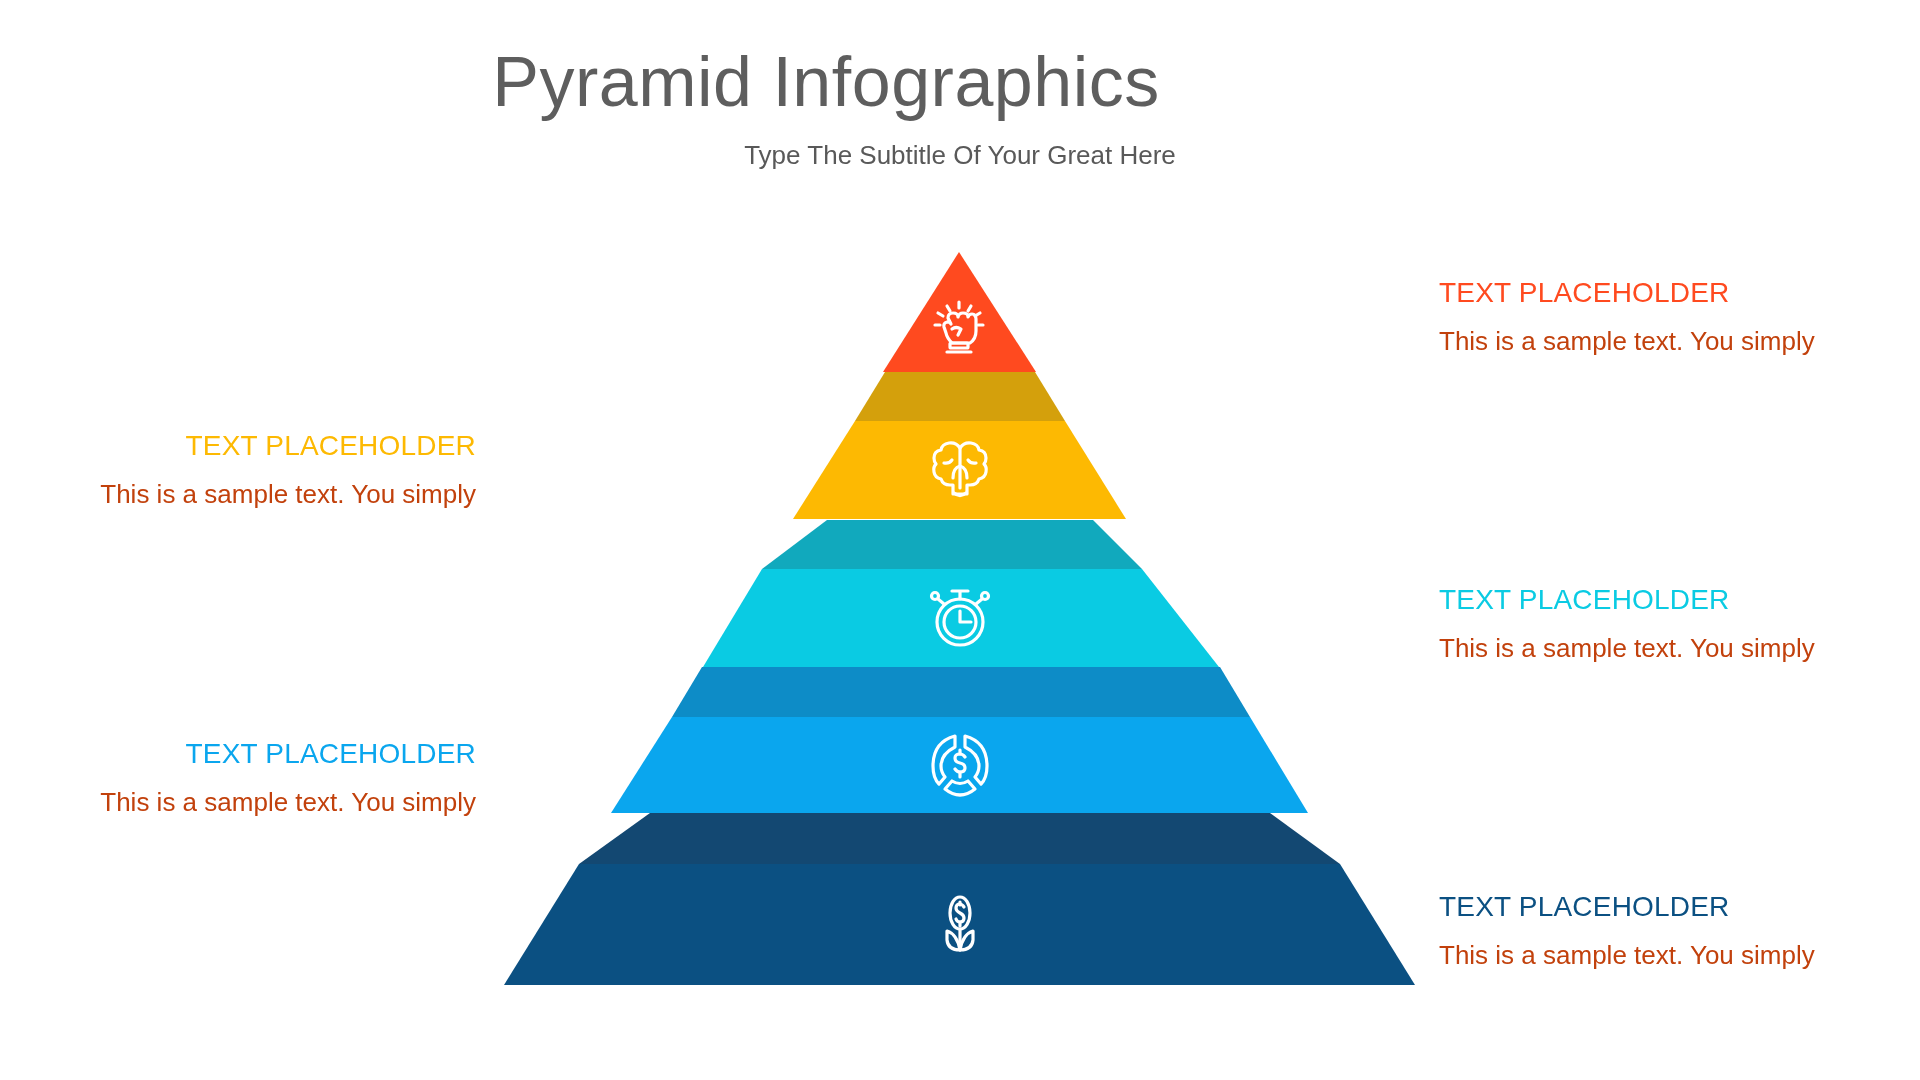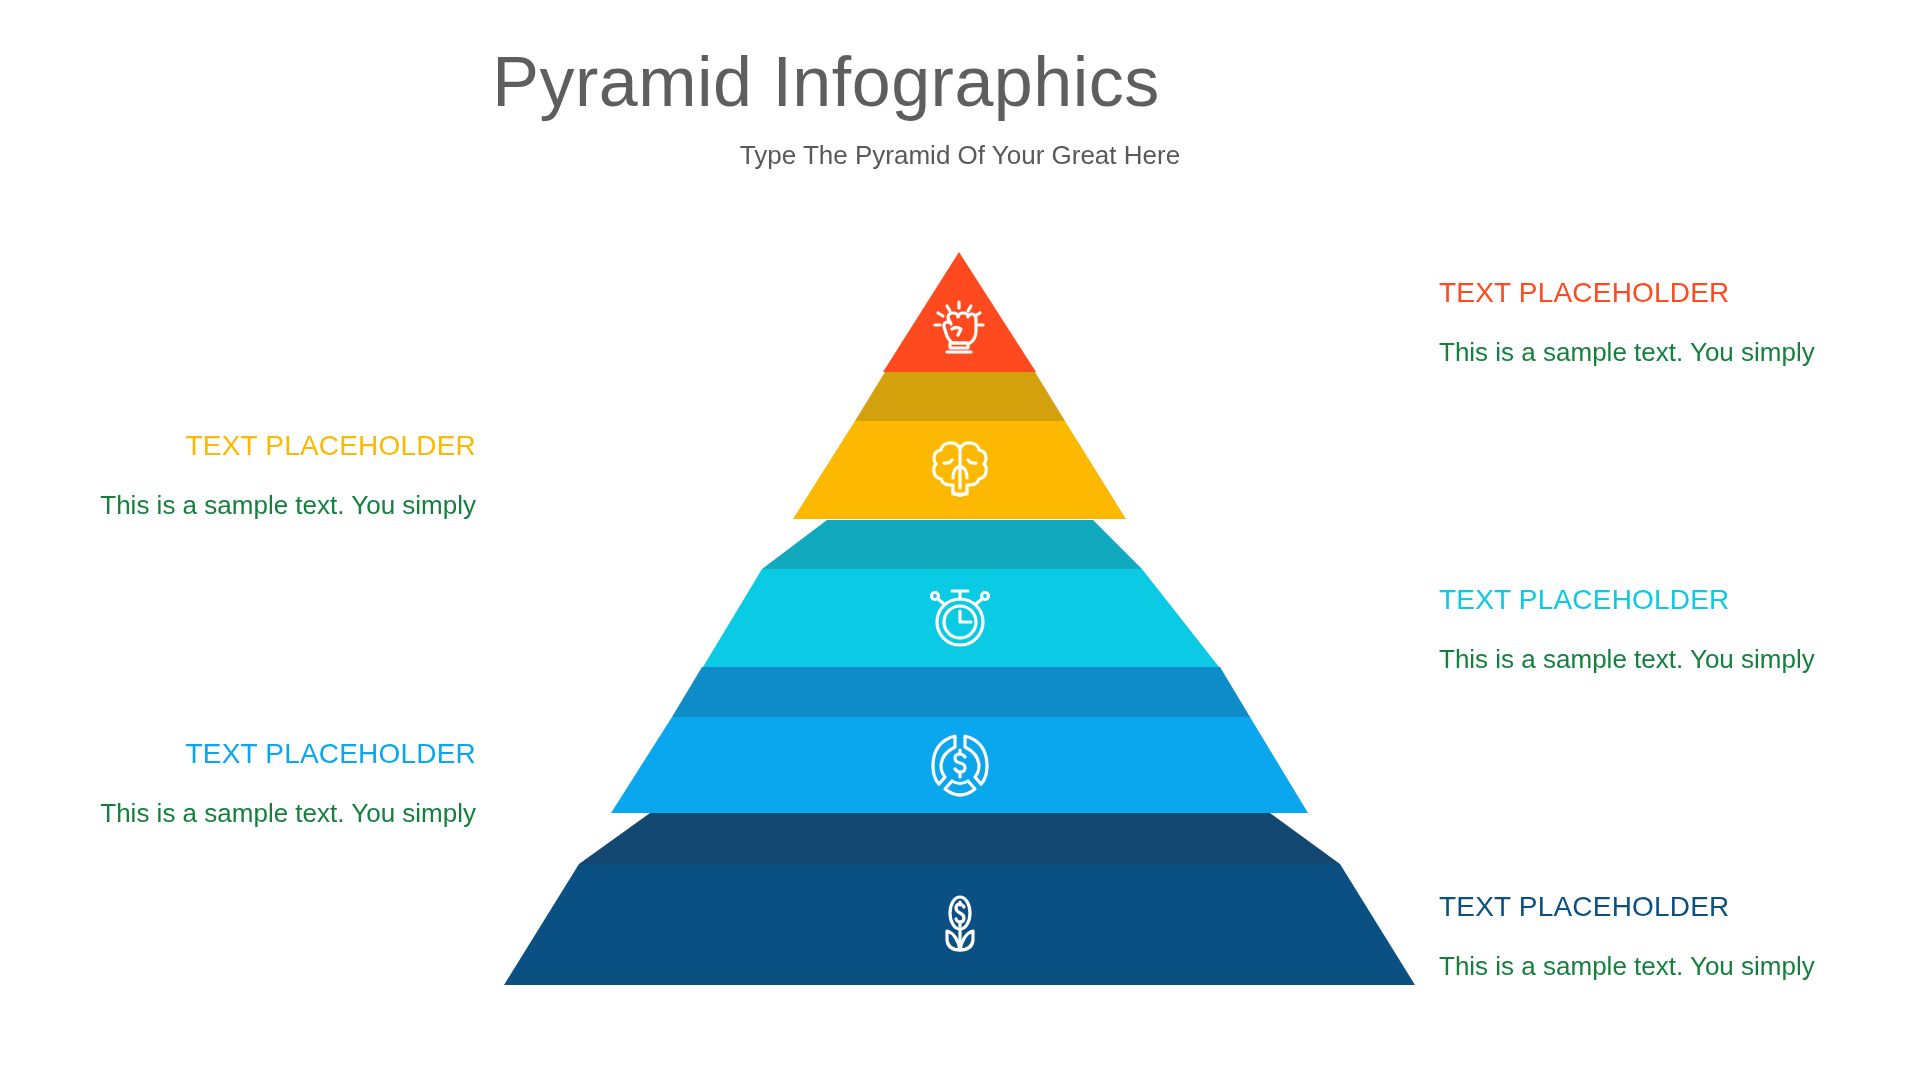--- a/index.html
+++ b/index.html
@@ -7,27 +7,27 @@
          font-family:"Liberation Sans", "DejaVu Sans", sans-serif; }
   .title { position:absolute; left:0; top:40px; width:1652px; text-align:center;
            font-size:70px; color:#5e5e5e; letter-spacing:0.5px; line-height:84px; }
   .subtitle { position:absolute; left:0; top:138px; width:1920px; text-align:center;
               font-size:26px; color:#595959; line-height:34px; }
   svg.pyramid { position:absolute; left:0; top:0; }
   .block { position:absolute; width:420px; }
   .block.left { left:56px; text-align:right; }
   .block.right { left:1439px; text-align:left; }
   .block .heading { font-size:28px; font-weight:normal; line-height:34px; letter-spacing:0.2px; }
-  .block .body { font-size:26px; color:#15803d; line-height:34px; margin-top:25px; }
+  .block .body { font-size:26px; color:#c2410c; line-height:34px; margin-top:14px; }
 </style>
 </head>
 <body>
 
 <div class="title">Pyramid Infographics</div>
-<div class="subtitle">Type The Pyramid Of Your Great Here</div>
+<div class="subtitle">Type The Subtitle Of Your Great Here</div>
 
 <svg class="pyramid" width="1920" height="1080" viewBox="0 0 1920 1080">
 
   <g>
     <polygon points="650,813 1270,813 1340,864 579,864" fill="#134872"></polygon>
     <polygon points="579,864 1340,864 1415,985 504,985" fill="#0B5082"></polygon>
   </g>
 
   <g>
     <polygon points="702,667 1220,667 1250,717 672,717" fill="#0D8CC7"></polygon>

